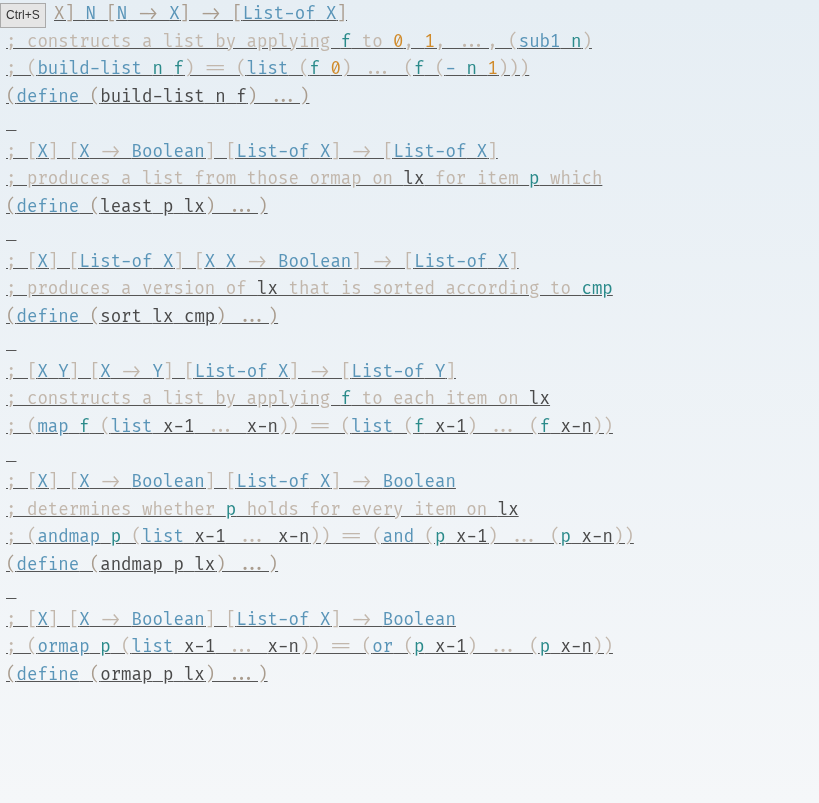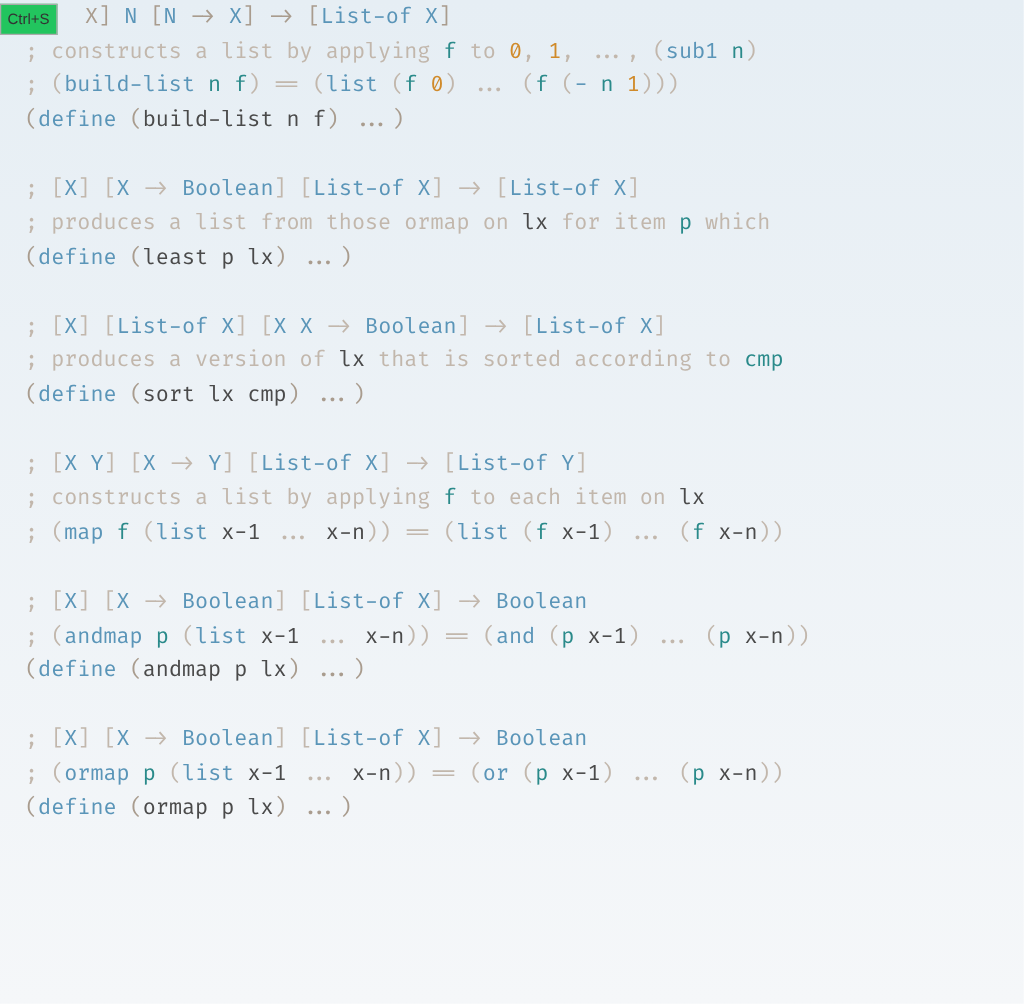--- a/index.html
+++ b/index.html
@@ -7,23 +7,23 @@
     font-family: 'Fira Code', 'Source Code Pro', Consolas, monospace;
     font-size: 17px;
     line-height: 1.62;
     background: linear-gradient(to bottom, #e6eef4 0%, #f5f7f9 100%);
     color: #555;
     padding: 0;
     width: 819px;
     height: 803px;
     overflow: hidden;
   }
-  .code-block { padding: 0 20px; }
+  .code-block { padding: 0 6px; text-decoration: underline; }
   .badge {
-    background: #22c55e;
+    background: #e5e5e5;
     color: #333;
     font-size: 12px;
     padding: 2px 5px;
     border: 1px solid #aaa;
     position: absolute;
     top: 3px;
     left: 0;
     font-family: sans-serif;
   }
   .line { white-space: pre; }
@@ -72,20 +72,21 @@
 
 <div class="line"><span class="comment">; constructs a list by applying </span><span class="t-teal">f</span><span class="comment"> to each item on </span><span class="t-dark">lx</span></div>
 
 <div class="line"><span class="comment">; (</span><span class="kw">map</span><span class="comment"> </span><span class="t-teal">f</span><span class="comment"> (</span><span class="kw">list</span><span class="comment"> </span><span class="t-dark">x-1</span><span class="comment"> ... </span><span class="t-dark">x-n</span><span class="comment">)) == (</span><span class="kw">list</span><span class="comment"> (</span><span class="t-teal">f</span><span class="comment"> </span><span class="t-dark">x-1</span><span class="comment">) ... (</span><span class="t-teal">f</span><span class="comment"> </span><span class="t-dark">x-n</span><span class="comment">))</span></div>
 
 
 <div class="line">&nbsp;</div>
 
 <div class="line"><span class="comment">; [</span><span class="kw">X</span><span class="comment">] [</span><span class="kw">X</span><span class="comment"> -&gt; </span><span class="kw">Boolean</span><span class="comment">] [</span><span class="kw">List-of</span><span class="comment"> </span><span class="kw">X</span><span class="comment">] -&gt; </span><span class="kw">Boolean</span></div>
 
+<div class="line"><span class="comment">; determines whether </span><span class="t-teal">p</span><span class="comment"> holds for every item on </span><span class="t-dark">lx</span></div>
 
 <div class="line"><span class="comment">; (</span><span class="kw">andmap</span><span class="comment"> </span><span class="t-teal">p</span><span class="comment"> (</span><span class="kw">list</span><span class="comment"> </span><span class="t-dark">x-1</span><span class="comment"> ... </span><span class="t-dark">x-n</span><span class="comment">)) == (</span><span class="kw">and</span><span class="comment"> (</span><span class="t-teal">p</span><span class="comment"> </span><span class="t-dark">x-1</span><span class="comment">) ... (</span><span class="t-teal">p</span><span class="comment"> </span><span class="t-dark">x-n</span><span class="comment">))</span></div>
 
 <div class="line"><span class="pn">(</span><span class="kw">define</span><span class="pn"> (</span><span class="t-dark">andmap</span><span class="pn"> </span><span class="t-dark">p</span><span class="pn"> </span><span class="t-dark">lx</span><span class="pn">) ...)</span></div>
 
 <div class="line">&nbsp;</div>
 
 <div class="line"><span class="comment">; [</span><span class="kw">X</span><span class="comment">] [</span><span class="kw">X</span><span class="comment"> -&gt; </span><span class="kw">Boolean</span><span class="comment">] [</span><span class="kw">List-of</span><span class="comment"> </span><span class="kw">X</span><span class="comment">] -&gt; </span><span class="kw">Boolean</span></div>
 
 

